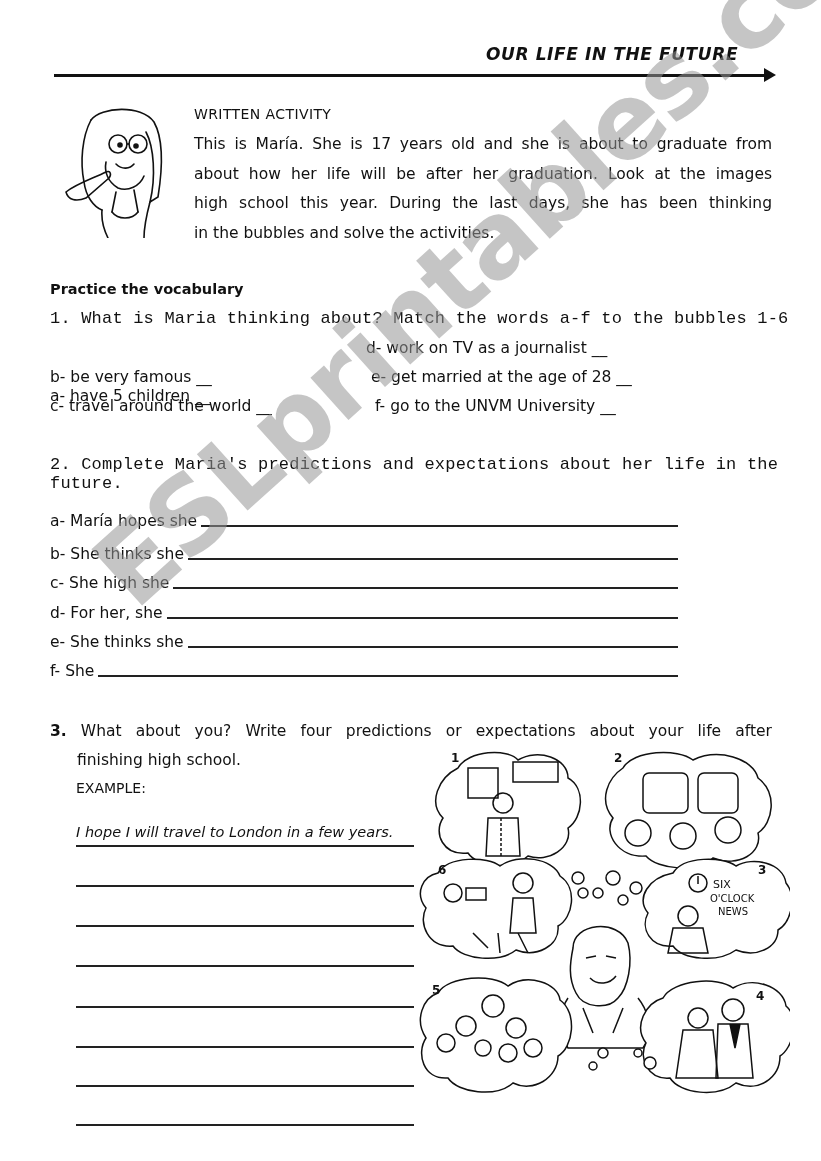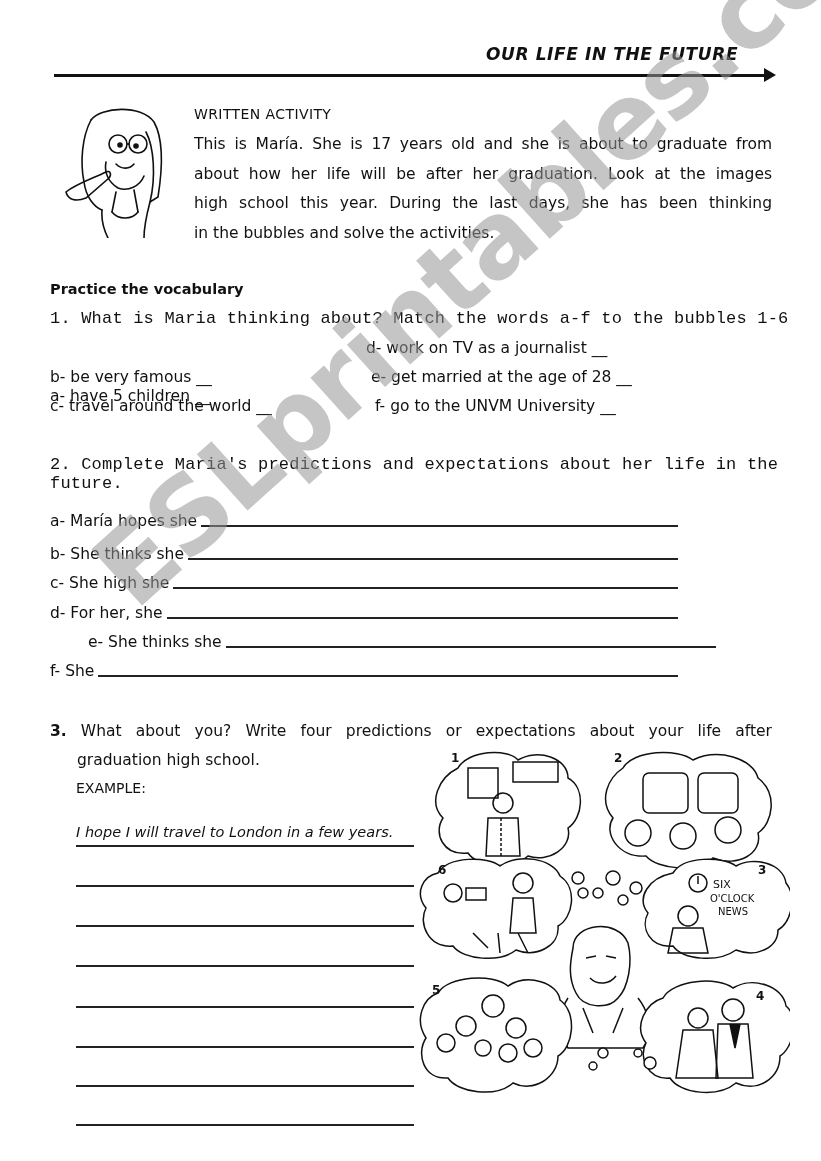--- a/index.html
+++ b/index.html
@@ -100,32 +100,32 @@
   <span class="line"></span>
 </div>
 <div class="abs pred-row" style="top:570px;">
   <span class="lbl">c- She high she</span>
   <span class="line"></span>
 </div>
 <div class="abs pred-row" style="top:600px;text-align:right;">
   <span class="lbl">d- For her, she</span>
   <span class="line"></span>
 </div>
-<div class="abs pred-row" style="top:629px;margin-left:38px;">
+<div class="abs pred-row" style="top:629px;">
   <span class="lbl">e- She thinks she</span>
   <span class="line"></span>
 </div>
 <div class="abs pred-row" style="top:658px;">
   <span class="lbl">f- She</span>
   <span class="line"></span>
 </div>
 
 <div class="abs q3">
   <span class="l1"><span class="num">3.</span> <span>What about you? Write four predictions or expectations about your life after</span></span>
-  <span class="l2">graduation high school.</span>
+  <span class="l2">finishing high school.</span>
 </div>
 <div class="abs example-label">EXAMPLE:</div>
 <div class="abs example-text">I hope I will travel to London in a few years.</div>
 <div class="abs wline" style="top:845px;"></div>
 <div class="abs wline" style="top:885px;"></div>
 <div class="abs wline" style="top:925px;"></div>
 <div class="abs wline" style="top:965px;"></div>
 <div class="abs wline" style="top:1006px;"></div>
 <div class="abs wline" style="top:1046px;"></div>
 <div class="abs wline" style="top:1085px;"></div>

